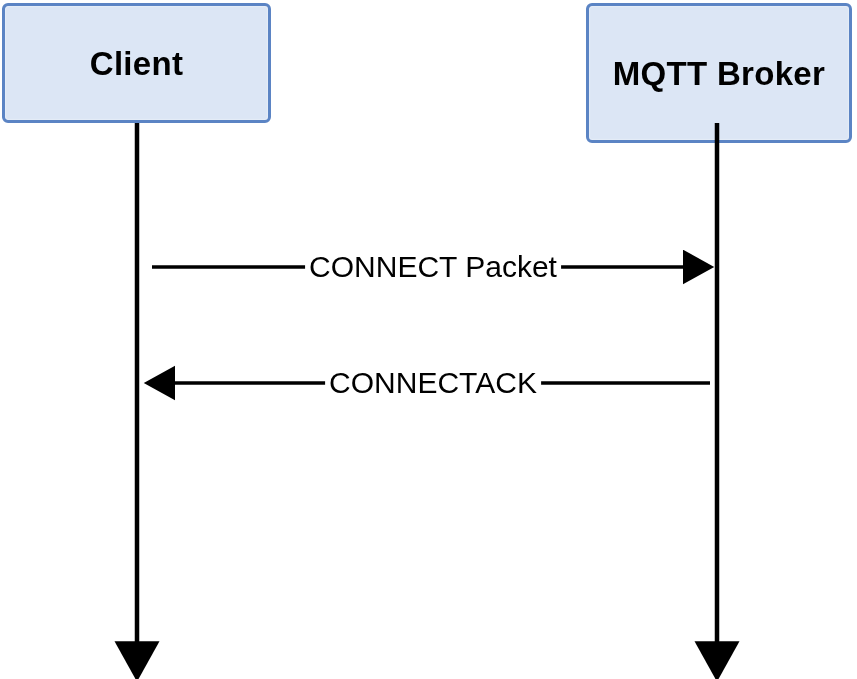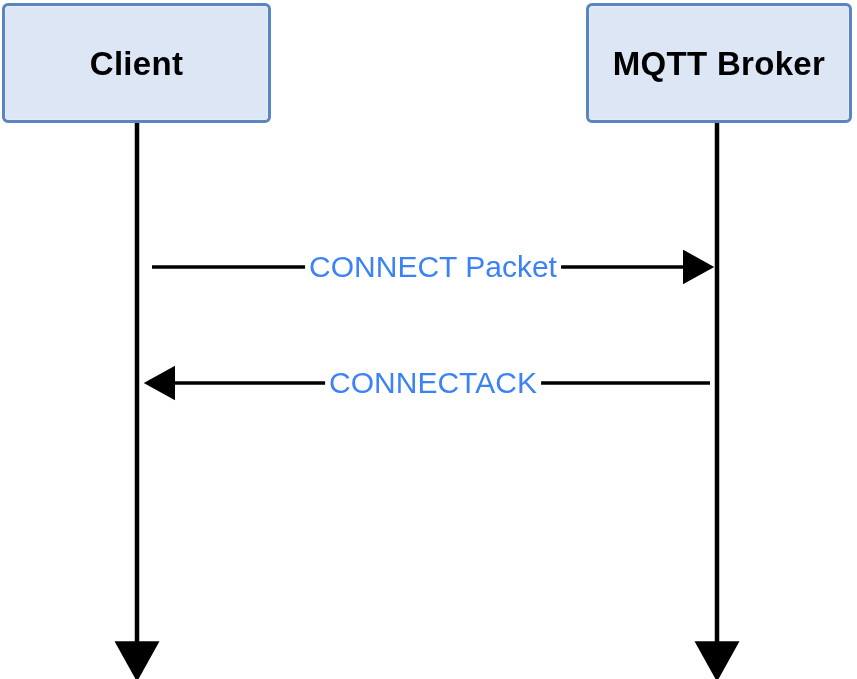--- a/index.html
+++ b/index.html
@@ -41,37 +41,37 @@
   #client-box {
     left: 2px;
     top: 3px;
     width: 269px;
     height: 120px;
   }
   #broker-box {
     left: 586px;
     top: 3px;
     width: 266px;
-    height: 120px;
+    height: 140px;
   }
   .diagram-svg {
     position: absolute;
     left: 0;
     top: 0;
     width: 857px;
     height: 679px;
     pointer-events: none;
   }
   .msg-label {
     position: absolute;
     font-family: "Liberation Sans", sans-serif;
     font-weight: normal;
     font-size: 30px;
     line-height: 1;
-    color: #3b82f6;
+    color: #000000;
     white-space: nowrap;
     background: #ffffff;
     padding: 0 4px;
     transform: translate(-50%, -50%);
   }
   #label-connect-packet {
     left: 433px;
     top: 267px;
   }
   #label-connack {

